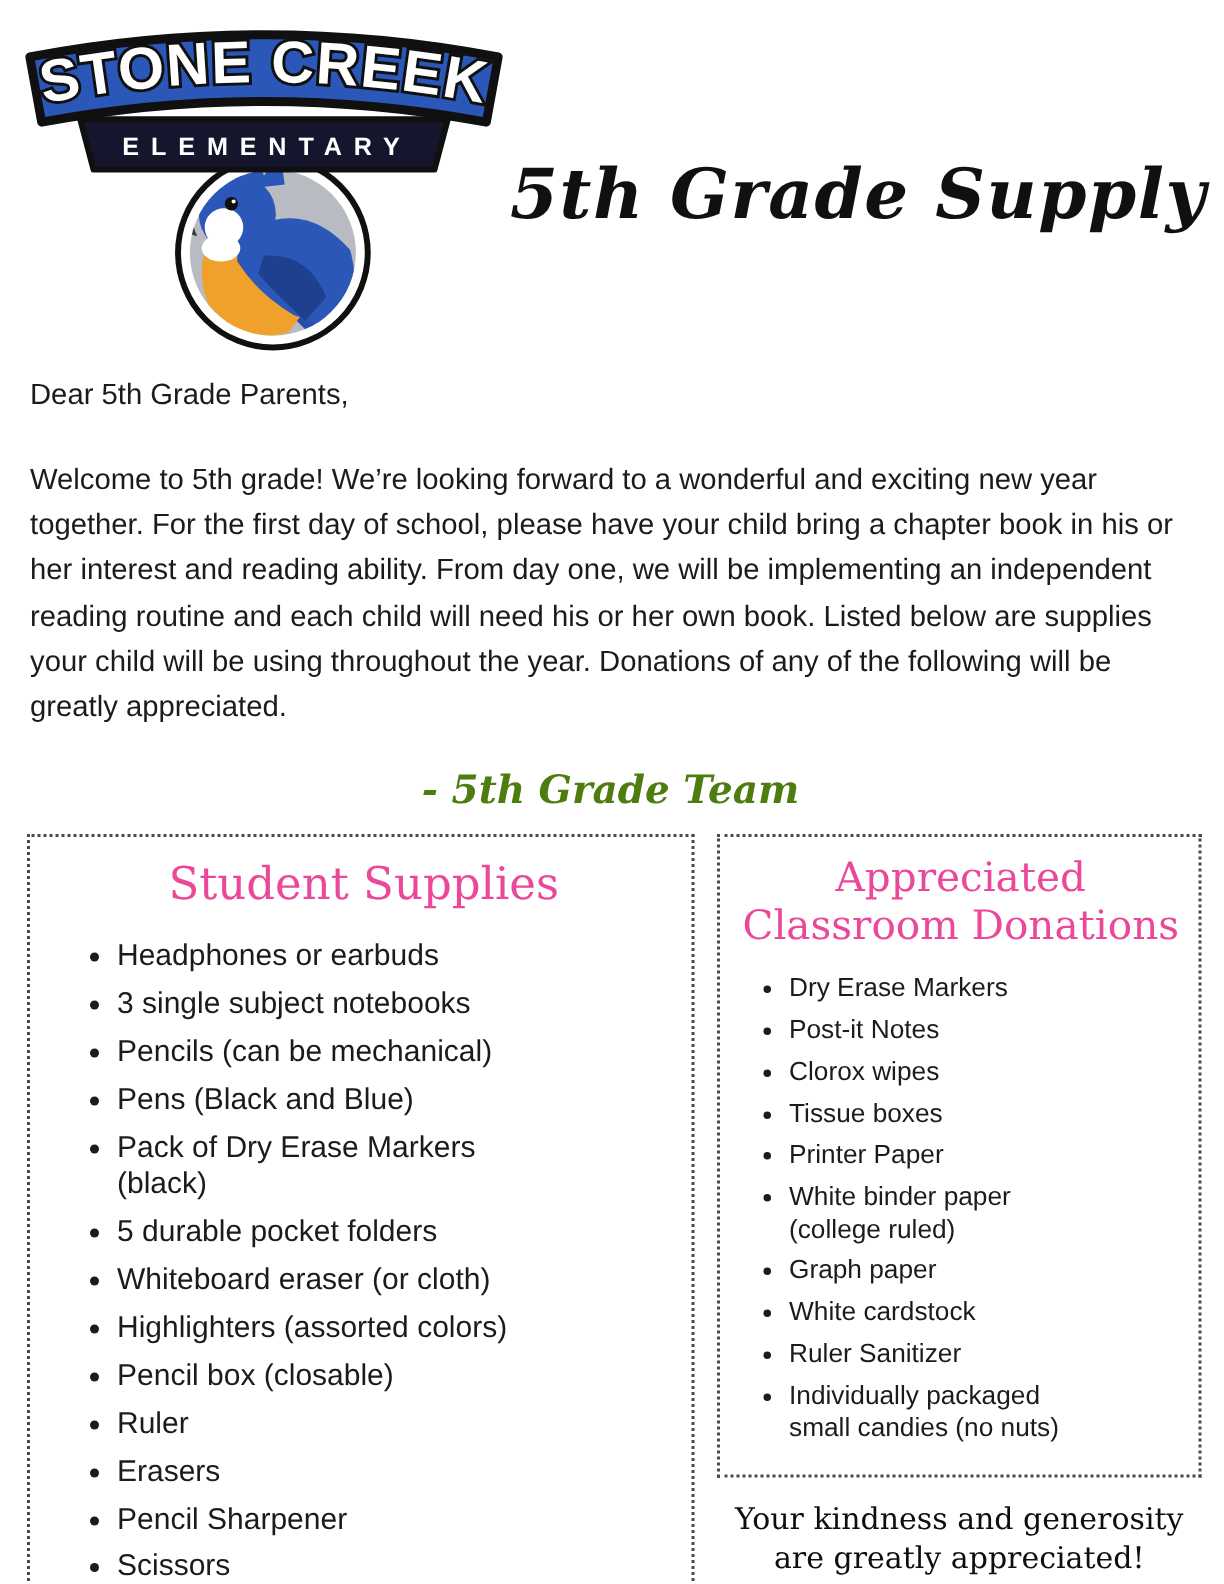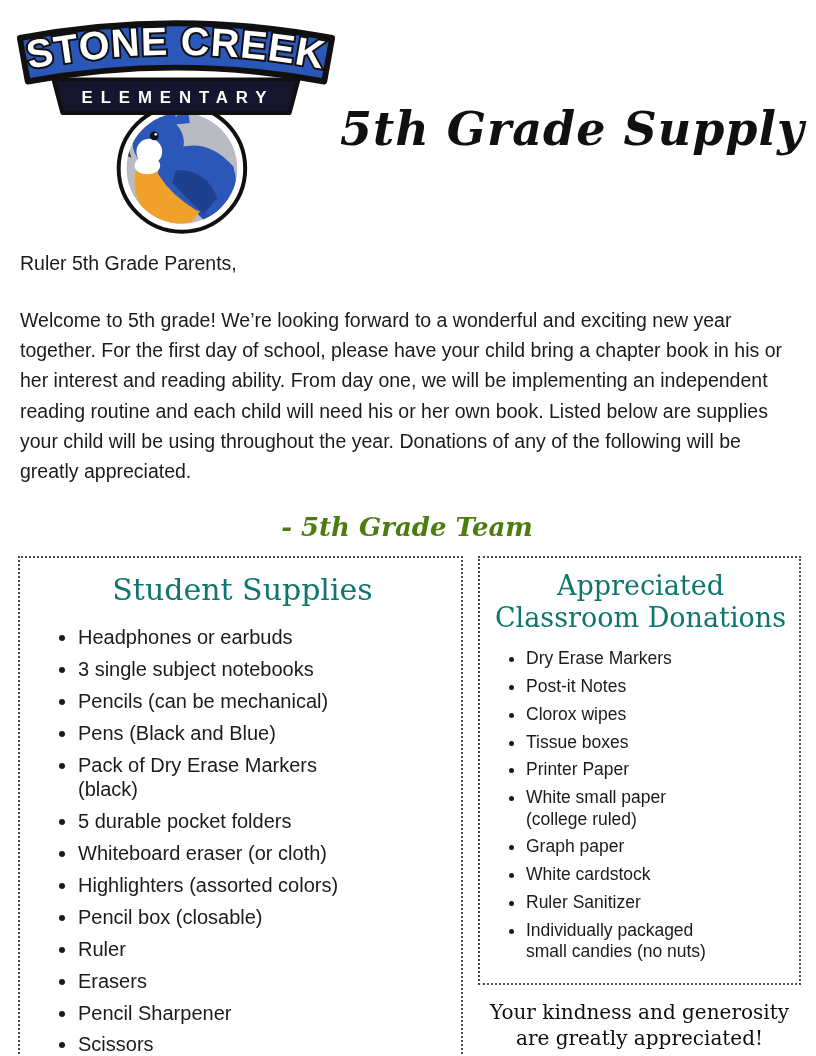--- a/index.html
+++ b/index.html
@@ -79,21 +79,21 @@
   .box-right {
     width: 323px;
     min-height: 419px;
     padding: 12px 8px 14px 10px;
   }
   .right-col { width: 323px; }
   .box-title {
     font-family: "DejaVu Serif", serif;
     font-weight: 400;
     text-align: center;
-    color: #0f766e;
+    color: #ec4899;
   }
   .box-left .box-title { font-size: 30px; margin-bottom: 18px; }
   .box-right .box-title { font-size: 27px; line-height: 1.18; margin-bottom: 14px; }
   .supply-list { list-style: disc; padding-left: 44px; }
   .box-left .supply-list li {
     font-size: 20px;
     margin-bottom: 7.5px;
     line-height: 1.22;
     white-space: pre-line;
   }
@@ -168,21 +168,21 @@
         </g>
       </svg>
     </div>
 
     <div class="title-block">
       <div class="doc-title">5th Grade Supply List</div>
     </div>
   </div>
 
   <div class="letter">
-    <p class="salutation">Ruler 5th Grade Parents,</p>
+    <p class="salutation">Dear 5th Grade Parents,</p>
     <p class="body-text">Welcome to 5th grade! We’re looking forward to a wonderful and exciting new year together. For the first day of school, please have your child bring a chapter book in his or her interest and reading ability. From day one, we will be implementing an independent reading routine and each child will need his or her own book. Listed below are supplies your child will be using throughout the year. Donations of any of the following will be greatly appreciated.</p>
     <p class="signature">-   5th Grade Team</p>
   </div>
 
   <div class="columns">
 
     <section class="box box-left">
       <h2 class="box-title">Student Supplies</h2>
       <ul class="supply-list">
           <li>Headphones or earbuds</li>
@@ -204,21 +204,21 @@
 
     <div class="right-col">
       <section class="box box-right">
         <h2 class="box-title">Appreciated Classroom Donations</h2>
         <ul class="supply-list">
             <li>Dry Erase Markers</li>
             <li>Post-it Notes</li>
             <li>Clorox wipes</li>
             <li>Tissue boxes</li>
             <li>Printer Paper</li>
-            <li>White small paper
+            <li>White binder paper
 (college ruled)</li>
             <li>Graph paper</li>
             <li>White cardstock</li>
             <li>Ruler Sanitizer</li>
             <li>Individually packaged
 small candies (no nuts)</li>
           </ul>
       </section>
       <p class="footer-note">Your kindness and generosity are greatly appreciated!</p>
     </div>

